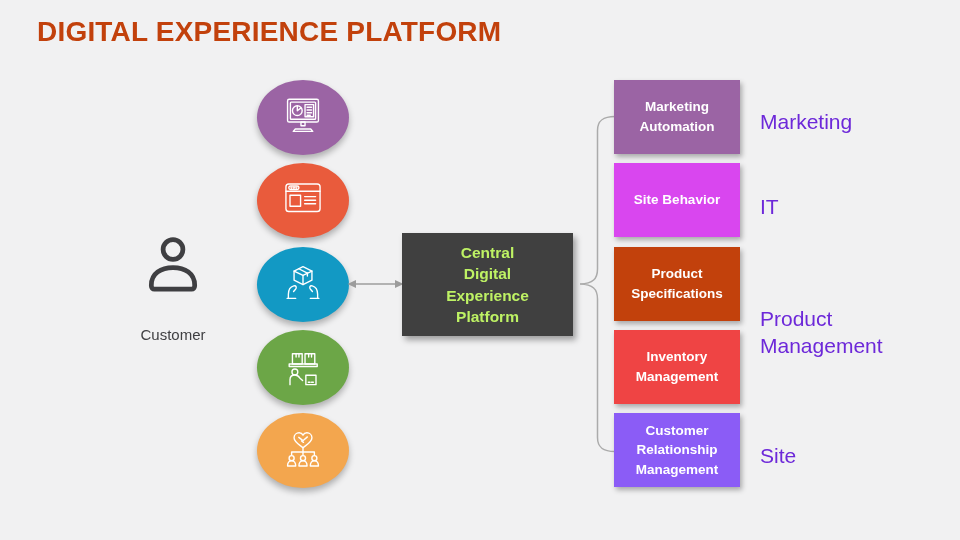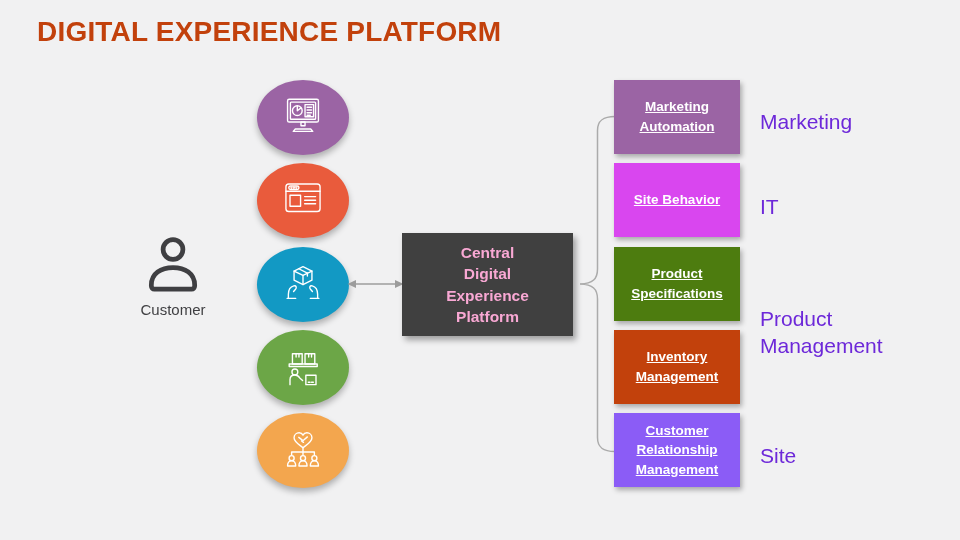--- a/index.html
+++ b/index.html
@@ -8,45 +8,44 @@
     background:#F1F1F2;
     font-family:"Liberation Sans",sans-serif;
   }
   .title{
     position:absolute;left:37px;top:16px;
     font-size:28px;font-weight:bold;color:#c2410c;letter-spacing:.2px;
   }
   
   .customer{position:absolute;left:128px;top:233px;width:90px;text-align:center;color:#3F3F42;}
   .customer svg{width:66px;height:66px;display:block;margin:0 auto;}
-  .customer-label{font-size:15px;margin-top:2px;}
+  .customer-label{font-size:15px;margin-top:27px;}
   
   .channel{
     position:absolute;left:257px;width:92px;height:75px;border-radius:50%;
     display:flex;align-items:center;justify-content:center;
     box-shadow:0 4px 6px rgba(0,0,0,.28);
   }
   .channel svg{width:52px;height:52px;}
   .ch-1{top:80px}.ch-2{top:163px}.ch-3{top:247px}.ch-4{top:330px}.ch-5{top:413px}
   .icon-stroke{stroke:#fff;stroke-width:1.7;fill:none;stroke-linecap:round;stroke-linejoin:round;}
   
   .central{
     position:absolute;left:402px;top:233px;width:171px;height:103px;
-    color:#f9a8d4;font-weight:bold;font-size:15.5px;line-height:1.37;
+    color:#bef264;font-weight:bold;font-size:15.5px;line-height:1.37;
     display:flex;align-items:center;justify-content:center;text-align:center;
     white-space:pre-line;box-shadow:3px 4px 6px rgba(0,0,0,.35);
   }
   
   .sysbox{
     position:absolute;left:614px;width:126px;height:74px;
     color:#fff;font-weight:bold;font-size:13.5px;line-height:1.45;
     display:flex;align-items:center;justify-content:center;text-align:center;
     padding:0 18px;box-sizing:border-box;
     box-shadow:2px 3px 5px rgba(0,0,0,.3);
-    text-decoration:underline;
   }
   .sys-1{top:80px}.sys-2{top:163px}.sys-3{top:247px}.sys-4{top:330px}.sys-5{top:413px}
   
   .dept{position:absolute;left:760px;font-size:21px;color:#6d28d9;line-height:1.27;max-width:105px;}
   .dept-1{top:109px}.dept-2{top:194px}.dept-3{top:306px}.dept-4{top:443px}
   
   .connectors{position:absolute;left:0;top:0;width:960px;height:540px;pointer-events:none;}
 </style>
 </head>
 <body style="background-color: rgb(241, 241, 242);">
@@ -149,20 +148,20 @@
   <path d="M615 116.5 C603 116.5 597.5 120.5 597.5 130.5 L597.5 269 C597.5 279 593 283.5 580 284 C593 284.5 597.5 289 597.5 299 L597.5 437.5 C597.5 447.5 603 451.5 615 451.5" fill="none" stroke="#ABABAB" stroke-width="1.5"></path>
 </svg>
 
 <div class="central" style="background-color: rgb(64, 64, 64);">Central
 Digital
 Experience
 Platform</div>
 
 <div class="sysbox sys-1" style="background-color: rgb(155, 100, 164);">Marketing Automation</div>
 <div class="sysbox sys-2" style="background-color: #d946ef;">Site Behavior</div>
-<div class="sysbox sys-3" style="background-color: #4d7c0f;">Product Specifications</div>
-<div class="sysbox sys-4" style="background-color: #c2410c;">Inventory Management</div>
+<div class="sysbox sys-3" style="background-color: #c2410c;">Product Specifications</div>
+<div class="sysbox sys-4" style="background-color: #ef4444;">Inventory Management</div>
 <div class="sysbox sys-5" style="background-color: #8b5cf6;">Customer Relationship Management</div>
 
 <div class="dept dept-1">Marketing</div>
 <div class="dept dept-2">IT</div>
 <div class="dept dept-3">Product Management</div>
 <div class="dept dept-4">Site</div>
 
 </body></html>

